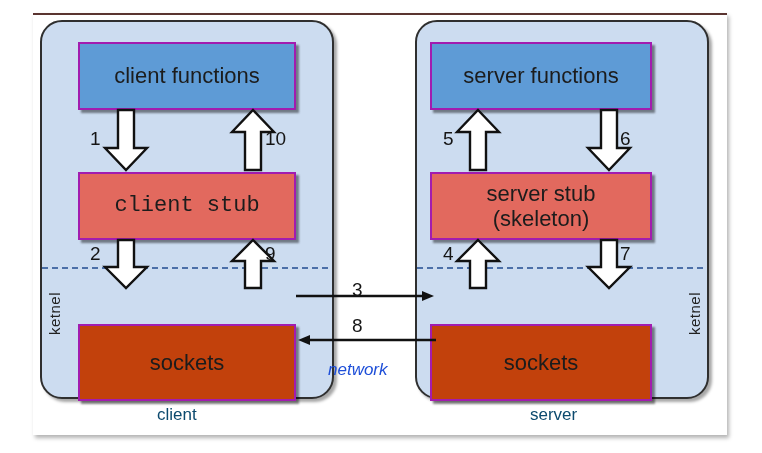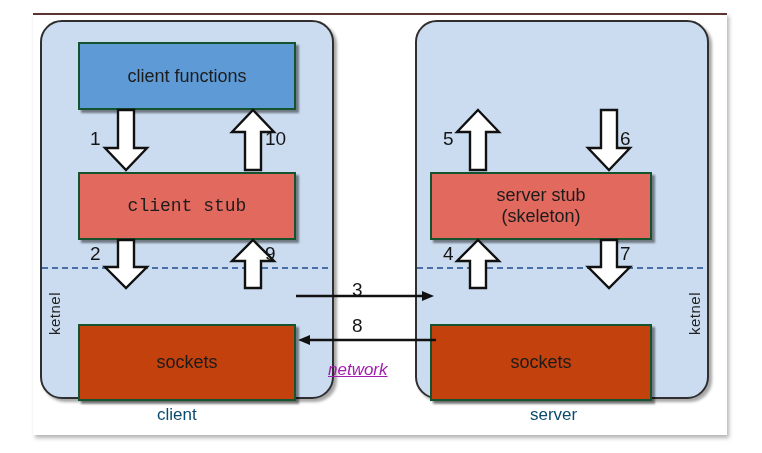--- a/index.html
+++ b/index.html
@@ -25,25 +25,25 @@
     border:2px solid #2f2f2f;
     border-radius:22px;
     box-shadow:3px 3px 3px rgba(0,0,0,.35);
   }
   .panel.client{left:40px;}
   .panel.server{left:415px;}
 
   
   .box{
     position:absolute;
-    border:2px solid #14532d;
+    border:2px solid #a21caf;
     box-shadow:3px 3px 2px rgba(0,0,0,.45);
     display:flex;align-items:center;justify-content:center;
     text-align:center;line-height:1.15;
-    font-size:18px;color:#1c1c1c;
+    font-size:22px;color:#1c1c1c;
     box-sizing:border-box;
   }
   .box.fn{background:#5e9bd6;}
   .box.stub{background:#e2695e;}
   .box.sock{background:#c2410c;margin-top:36px;}
 
   
   .b-cfn  {left:78px; top:42px;  width:218px;height:68px;}
   .b-sfn  {left:430px;top:42px;  width:222px;height:68px;}
   .b-cstub{left:78px; top:172px; width:218px;height:68px;font-family:Liberation Mono, monospace;}
@@ -77,21 +77,21 @@
   }
 
   
   .netline{position:absolute;}
   .netline svg{display:block;}
 
   .netlabel{
     position:absolute;font-size:19px;color:#151515;
   }
   .netword{
-    position:absolute;font-size:17px;font-style:italic;color:#a21caf;text-decoration:underline;
+    position:absolute;font-size:17px;font-style:italic;color:#1d4ed8;
   }
 
   
   .caption{
     position:absolute;font-size:17px;color:#0c4a6e;
   }
 
   
   .watermark{
     position:absolute;right:12px;bottom:12px;
@@ -140,20 +140,21 @@
     <svg width="46" height="50" viewBox="0 0 46 50">
       <polygon points="23,0 44,21 31,21 31,48 15,48 15,21 2,21" fill="#ffffff" stroke="#111111" stroke-width="2.4" stroke-linejoin="miter"></polygon>
     </svg>
   </div>
   <div class="num" style="left:265px;top:243px;">9</div>
 
   <div class="panel server"></div>
   <div class="kline s"></div>
   <div class="ketnel s">ketnel</div>
 
+  <div class="box fn b-sfn">server functions</div>
 
   <div class="box stub b-sstub">
     <div>
       <div>server stub</div>
       <div>(skeleton)</div>
     </div>
   </div>
 
   <div class="box sock b-ssock">sockets</div>
 

